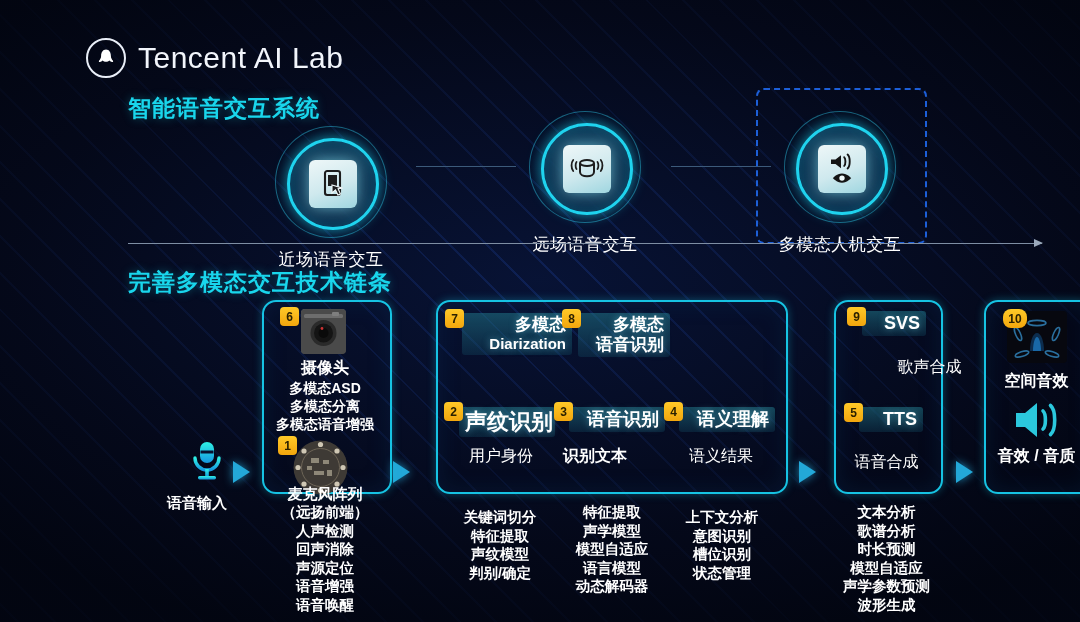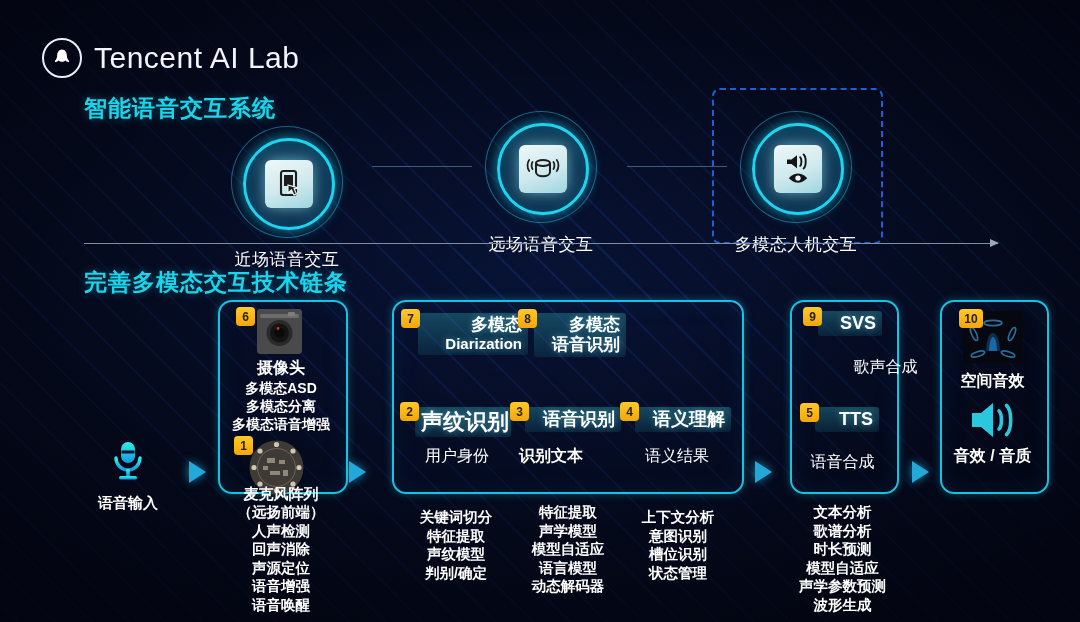--- a/index.html
+++ b/index.html
@@ -21,21 +21,21 @@
         rgba(26,58,140,0.00) 14px,
         rgba(26,58,140,0.00) 26px);
     overflow:hidden;
   }
   
   #slide:before{
     content:"";position:absolute;inset:0;
     background:radial-gradient(ellipse 70% 60% at 50% 45%, rgba(10,26,70,0.55) 0%, rgba(4,8,24,0.85) 70%, rgba(2,5,16,0.95) 100%);
     pointer-events:none;
   }
-  .layer{position:absolute;inset:0;}
+  .layer{position:absolute;inset:0;margin-left:44px;}
 
   
   .brand{position:absolute;left:42px;top:38px;display:flex;align-items:center;gap:12px;}
   .brand-mark{width:36px;height:36px;border-radius:50%;border:2px solid #e9eef7;display:block;position:relative;flex:none;}
   .brand-mark svg{position:absolute;left:50%;top:50%;transform:translate(-50%,-50%);}
   .brand-text{font-size:30px;letter-spacing:.5px;color:#f2f5fb;font-weight:400;line-height:1;}
 
   .sec-title{position:absolute;color:#19d6ec;font-size:23px;font-weight:700;letter-spacing:1px;
              text-shadow:0 0 10px rgba(25,214,236,.35);}
   #title-top{left:84px;top:93px;}
@@ -90,21 +90,21 @@
   }
   .plain{position:absolute;text-align:center;color:#fff;white-space:nowrap;}
   .stack{position:absolute;text-align:center;color:#fff;line-height:1.28;font-weight:700;}
   .stack div{white-space:nowrap;}
 
   .arrow{position:absolute;width:0;height:0;
     border-left:17px solid #23a8d8;
     border-top:11px solid transparent;border-bottom:11px solid transparent;
     filter:drop-shadow(0 0 5px rgba(35,168,216,.8));}
 
-  .mic-in{position:absolute;text-align:center;width:110px;}
+  .mic-in{position:absolute;text-align:right;width:110px;}
   .mic-label{margin-top:6px;font-size:15px;font-weight:700;color:#fff;}
 
   .thumb{position:absolute;border-radius:4px;overflow:hidden;}
 </style>
 </head>
 <body>
 
 <div id="slide">
   <div class="layer">
 
@@ -315,21 +315,21 @@
       <div>文本分析</div>
       <div>歌谱分析</div>
       <div>时长预测</div>
       <div>模型自适应</div>
       <div>声学参数预测</div>
       <div>波形生成</div>
     </div>
 
     <div class="pbox" style="left:940px;top:300px;width:105px;height:190px;"></div>
 
-    <div class="badge" style="left:959px;top:309px;width:24px;">10</div>
+    <div class="badge" style="left:959px;top:309px;width:24px;border-radius:8px;">10</div>
     <div class="thumb" style="left:963px;top:311px;width:60px;height:52px;">
       <svg width="60" height="52" viewBox="0 0 60 52">
         <rect width="60" height="52" fill="#07080f"></rect>
         <path d="M23 40c0-10 3-18 7-18s7 8 7 18z" fill="#0d2f52" opacity=".95"></path>
         <path d="M26 40c0-8 2-14 4-14s4 6 4 14z" fill="#1b6fb0" opacity=".9"></path>
         <ellipse cx="30" cy="12" rx="9" ry="2.6" fill="none" stroke="#2a6f9e" stroke-width="1.6"></ellipse>
         <ellipse cx="11" cy="23" rx="2.4" ry="7" fill="none" stroke="#2a6f9e" stroke-width="1.6" transform="rotate(-24 11 23)"></ellipse>
         <ellipse cx="49" cy="23" rx="2.4" ry="7" fill="none" stroke="#2a6f9e" stroke-width="1.6" transform="rotate(24 49 23)"></ellipse>
         <ellipse cx="15" cy="43" rx="7" ry="2.4" fill="none" stroke="#2a6f9e" stroke-width="1.6" transform="rotate(-18 15 43)"></ellipse>
         <ellipse cx="45" cy="43" rx="7" ry="2.4" fill="none" stroke="#2a6f9e" stroke-width="1.6" transform="rotate(18 45 43)"></ellipse>

